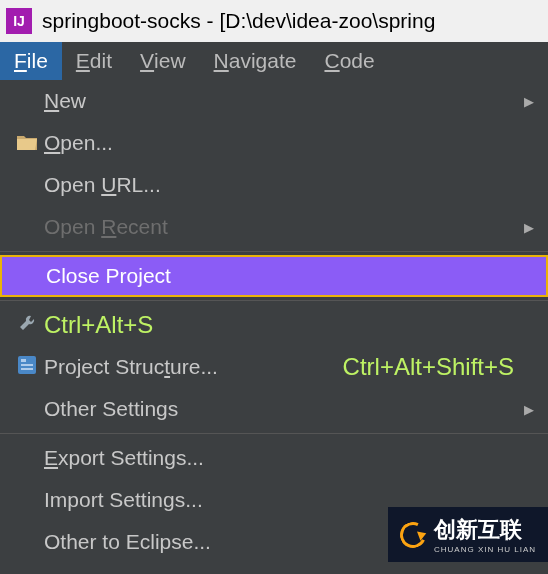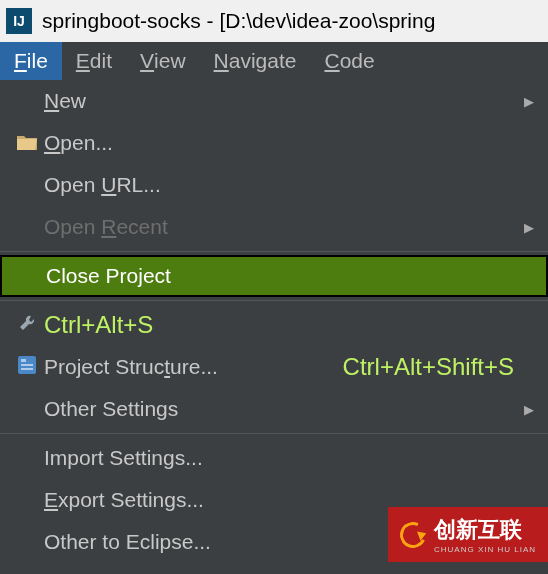--- a/index.html
+++ b/index.html
@@ -16,21 +16,21 @@
   color: #000;
   height: 42px;
   display: flex;
   align-items: center;
   padding: 0 6px;
   font-size: 21px;
 }
 .ij-logo {
   width: 26px;
   height: 26px;
-  background: #0c4a6e;
+  background: #a21caf;
   color: #fff;
   display: flex;
   align-items: center;
   justify-content: center;
   font-weight: bold;
   font-size: 14px;
   margin-right: 10px;
 }
 .menubar {
   background: #3c3f41;
@@ -56,23 +56,23 @@
 }
 .menu-row {
   display: flex;
   align-items: center;
   padding: 7px 14px 7px 10px;
   font-size: 21px;
   color: #c8c8c8;
   height: 42px;
 }
 .menu-row.highlighted {
-  background: #4d7c0f;
-  color: #fff;
-  border: 2px solid #000000;
+  background: #8b5cf6;
+  color: #fff;
+  border: 2px solid #eab308;
 }
 .menu-row.disabled { color: #6e6e6e; }
 .icon-cell {
   width: 34px;
   display: flex;
   align-items: center;
   justify-content: center;
   flex-shrink: 0;
 }
 .label-cell { flex: 1; }
@@ -85,21 +85,21 @@
 }
 .separator {
   height: 1px;
   background: #555;
   margin: 3px 0;
 }
 .watermark {
   position: absolute;
   bottom: 12px;
   right: 0;
-  background: #b91c1c;
+  background: #0f172a;
   color: #fff;
   display: flex;
   align-items: center;
   padding: 8px 12px;
   font-size: 22px;
   font-weight: bold;
 }
 .watermark-logo {
   width: 26px;
   height: 26px;
@@ -198,26 +198,26 @@
       <div class="arrow-cell"></div>
     </div>
     <div class="menu-row">
       <div class="icon-cell"></div>
       <div class="label-cell">Other Settings</div>
       <div class="arrow-cell">▶</div>
     </div>
     <div class="separator"></div>
     <div class="menu-row">
       <div class="icon-cell"></div>
+      <div class="label-cell"><span class="underline">E</span>xport Settings...</div>
+      <div class="arrow-cell"></div>
+    </div>
+    <div class="menu-row">
+      <div class="icon-cell"></div>
       <div class="label-cell">Import Settings...</div>
-      <div class="arrow-cell"></div>
-    </div>
-    <div class="menu-row">
-      <div class="icon-cell"></div>
-      <div class="label-cell"><span class="underline">E</span>xport Settings...</div>
       <div class="arrow-cell"></div>
     </div>
     <div class="menu-row">
       <div class="icon-cell"></div>
       <div class="label-cell">Other to Eclipse...</div>
       <div class="arrow-cell"></div>
     </div>
   </div>
 
 <div class="watermark">

